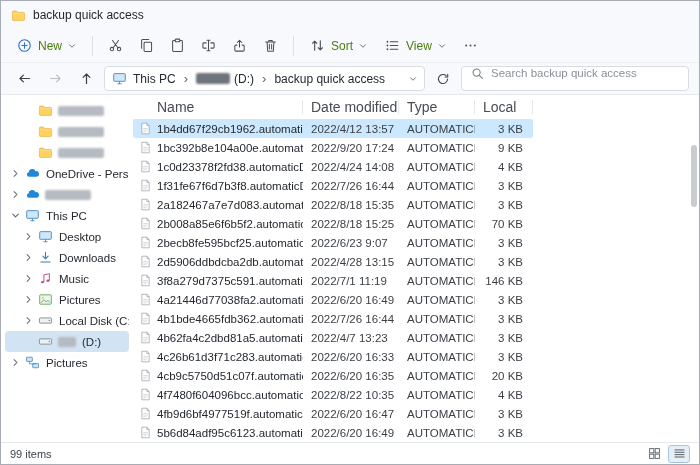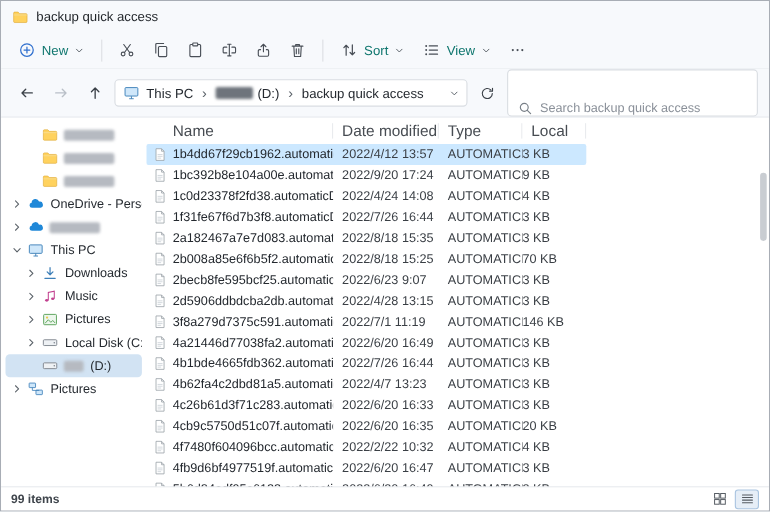--- a/index.html
+++ b/index.html
@@ -9,32 +9,32 @@
   .icon { display:inline-flex; align-items:center; justify-content:center; }
   .icon svg { display:block; }
   .flex-spacer { flex:1; }
 
   
   .titlebar { flex:0 0 28px; display:flex; align-items:center; gap:7px; padding:0 10px; background:#f7f9fc; }
   .titlebar .title { font-size:12px; color:#1f2328; }
 
   
   .toolbar { flex:0 0 34px; background:#f7f9fc; display:flex; align-items:center; padding:0 8px; gap:2px; border-bottom:1px solid #eceff2; }
-  .tbtn { display:flex; align-items:center; gap:6px; padding:5px 8px; border-radius:4px; font-size:12px; color:#0f766e; cursor:default; }
+  .tbtn { display:flex; align-items:center; gap:6px; padding:5px 8px; border-radius:4px; font-size:12px; color:#4d7c0f; cursor:default; }
   .tb-iconbtn { padding:5px 7px; }
   .tb-divider { width:1px; height:20px; background:#dcdfe3; margin:0 6px; }
   .tb-icons { display:flex; align-items:center; gap:2px; }
 
   
   .navbar { flex:0 0 32px; display:flex; align-items:center; gap:5px; padding:0 10px; background:#f7f9fc; border-bottom:1px solid #e4e7eb; }
   .navbtn { width:26px; height:24px; display:flex; align-items:center; justify-content:center; border-radius:4px; }
   .address { flex:1; height:25px; background:#fff; border:1px solid #d9dde2; border-radius:4px; display:flex; align-items:center; padding:0 7px; gap:2px; font-size:12px; overflow:hidden; }
   .crumb { padding:1px 4px; border-radius:3px; color:#24292f; display:inline-flex; align-items:center; gap:4px; white-space:nowrap; }
   .bc-sep { color:#5d646b; font-size:13px; padding:0 2px; }
-  .searchbox { width:228px; height:43px; background:#fff; border:1px solid #d9dde2; border-radius:4px; display:flex; align-items:flex-end; gap:7px; padding:0 9px; }
+  .searchbox { width:228px; height:25px; background:#fff; border:1px solid #d9dde2; border-radius:4px; display:flex; align-items:flex-start; gap:7px; padding:0 9px; }
   .search-input { border:none; outline:none; flex:1; font-size:11.5px; color:#555b63; background:transparent; font-family:inherit; min-width:0; }
   .search-input::placeholder { color:#8a9099; }
 
   
   .redacted { display:inline-block; height:10px; width:46px; background:#b6bac1; border-radius:2px; filter:blur(1.3px); }
   .redacted.dark { background:#6e747c; width:34px; height:11px; }
 
   
   .main { flex:1; min-height:0; display:flex; background:#fff; position:relative; }
 
@@ -54,29 +54,29 @@
   .fl-header { display:grid; grid-template-columns:170px 96px 76px 58px; height:24px; align-items:center; font-size:14px; color:#474c52; }
   .hcell { padding-left:8px; position:relative; height:24px; line-height:24px; white-space:nowrap; overflow:hidden; }
   .hcell.name { padding-left:24px; }
   .hcell::after { content:''; position:absolute; right:0; top:5px; bottom:5px; width:1px; background:#e4e7ea; }
   .fl-body { flex:1; overflow:hidden; }
   .frow { display:grid; grid-template-columns:170px 96px 76px 58px; height:19px; align-items:center; font-size:11.5px; color:#24292f; width:400px; border-radius:2px; }
   .frow.selected { background:#cce8ff; }
   .c-name { display:flex; align-items:center; gap:5px; padding-left:6px; white-space:nowrap; overflow:hidden; }
   .fname { white-space:nowrap; overflow:hidden; }
   .c-date, .c-type { padding-left:8px; white-space:nowrap; overflow:hidden; color:#3a3f45; }
-  .c-size { text-align:left; padding-right:10px; color:#3a3f45; white-space:nowrap; }
+  .c-size { text-align:right; padding-right:10px; color:#3a3f45; white-space:nowrap; }
 
   
   .vscroll { position:absolute; right:2px; top:4px; bottom:4px; width:7px; }
   .vthumb { position:absolute; top:46px; right:0; width:6px; height:62px; background:#c9cdd2; border-radius:3px; }
 
   
   .statusbar { flex:0 0 22px; border-top:1px solid #e4e7eb; display:flex; align-items:center; padding:0 9px; background:#fff; gap:3px; }
-  .status-text { font-size:11px; color:#3f454c;font-weight:bold; }
+  .status-text { font-size:11px; color:#3f454c; }
   .vt-btn { width:22px; height:18px; display:flex; align-items:center; justify-content:center; border-radius:3px; }
   .vt-btn.active { background:#e6eef7; border:1px solid #a9c4e0; }
 </style>
 </head>
 <body>
 
 <div class="window">
 
   <div class="titlebar">
     <span class="icon">
@@ -328,20 +328,34 @@
           </span>
           <span class="sb-label">This PC</span>
         </div>
         <div class="sb-item indent-1">
           <span class="chev icon">
             <svg width="9" height="9" viewBox="0 0 16 16" fill="none" stroke="#5d646b" stroke-width="1.8" stroke-linecap="round" stroke-linejoin="round">
               <path d="M5.5 3L10.5 8L5.5 13"></path>
             </svg>
           </span>
           <span class="icon sb-icon">
+            <svg width="15" height="15" viewBox="0 0 16 16">
+              <rect x="1.8" y="2.8" width="12.4" height="8.2" rx="0.9" fill="#cfe7fa" stroke="#3d7fb8" stroke-width="0.9"></rect>
+              <path d="M5.8 13.6h4.4M8 11.2v2.4" stroke="#3d7fb8" stroke-width="0.9" fill="none"></path>
+            </svg>
+          </span>
+          <span class="sb-label">Desktop</span>
+        </div>
+        <div class="sb-item indent-1">
+          <span class="chev icon">
+            <svg width="9" height="9" viewBox="0 0 16 16" fill="none" stroke="#5d646b" stroke-width="1.8" stroke-linecap="round" stroke-linejoin="round">
+              <path d="M5.5 3L10.5 8L5.5 13"></path>
+            </svg>
+          </span>
+          <span class="icon sb-icon">
             <svg width="15" height="15" viewBox="0 0 16 16" fill="none" stroke="#3d7fb8" stroke-width="1.2" stroke-linecap="round" stroke-linejoin="round">
               <path d="M8 2.5v6.8M5.2 6.6L8 9.4l2.8-2.8M3 12.8h10"></path>
             </svg>
           </span>
           <span class="sb-label">Downloads</span>
         </div>
         <div class="sb-item indent-1">
           <span class="chev icon">
             <svg width="9" height="9" viewBox="0 0 16 16" fill="none" stroke="#5d646b" stroke-width="1.8" stroke-linecap="round" stroke-linejoin="round">
               <path d="M5.5 3L10.5 8L5.5 13"></path>
@@ -634,21 +648,21 @@
             <span class="c-name">
               <span class="icon">
                 <svg width="13" height="13" viewBox="0 0 16 16">
                   <path d="M3.5 1.5h6.2l2.8 2.8v10.2H3.5z" fill="#fff" stroke="#9aa1a8" stroke-width="0.9"></path>
                   <path d="M9.7 1.5v2.8h2.8" fill="none" stroke="#9aa1a8" stroke-width="0.9"></path>
                   <path d="M5.2 8h5.6M5.2 10h5.6M5.2 12h4" stroke="#c3cad1" stroke-width="0.8"></path>
                 </svg>
               </span>
               <span class="fname">4f7480f604096bcc.automaticDestinatio...</span>
             </span>
-            <span class="c-date">2022/2/22 10:32</span>
+            <span class="c-date">2022/8/22 10:35</span>
             <span class="c-type">AUTOMATICDESTI...</span>
             <span class="c-size">4 KB</span>
           </div>
           <div class="frow">
             <span class="c-name">
               <span class="icon">
                 <svg width="13" height="13" viewBox="0 0 16 16">
                   <path d="M3.5 1.5h6.2l2.8 2.8v10.2H3.5z" fill="#fff" stroke="#9aa1a8" stroke-width="0.9"></path>
                   <path d="M9.7 1.5v2.8h2.8" fill="none" stroke="#9aa1a8" stroke-width="0.9"></path>
                   <path d="M5.2 8h5.6M5.2 10h5.6M5.2 12h4" stroke="#c3cad1" stroke-width="0.8"></path>

